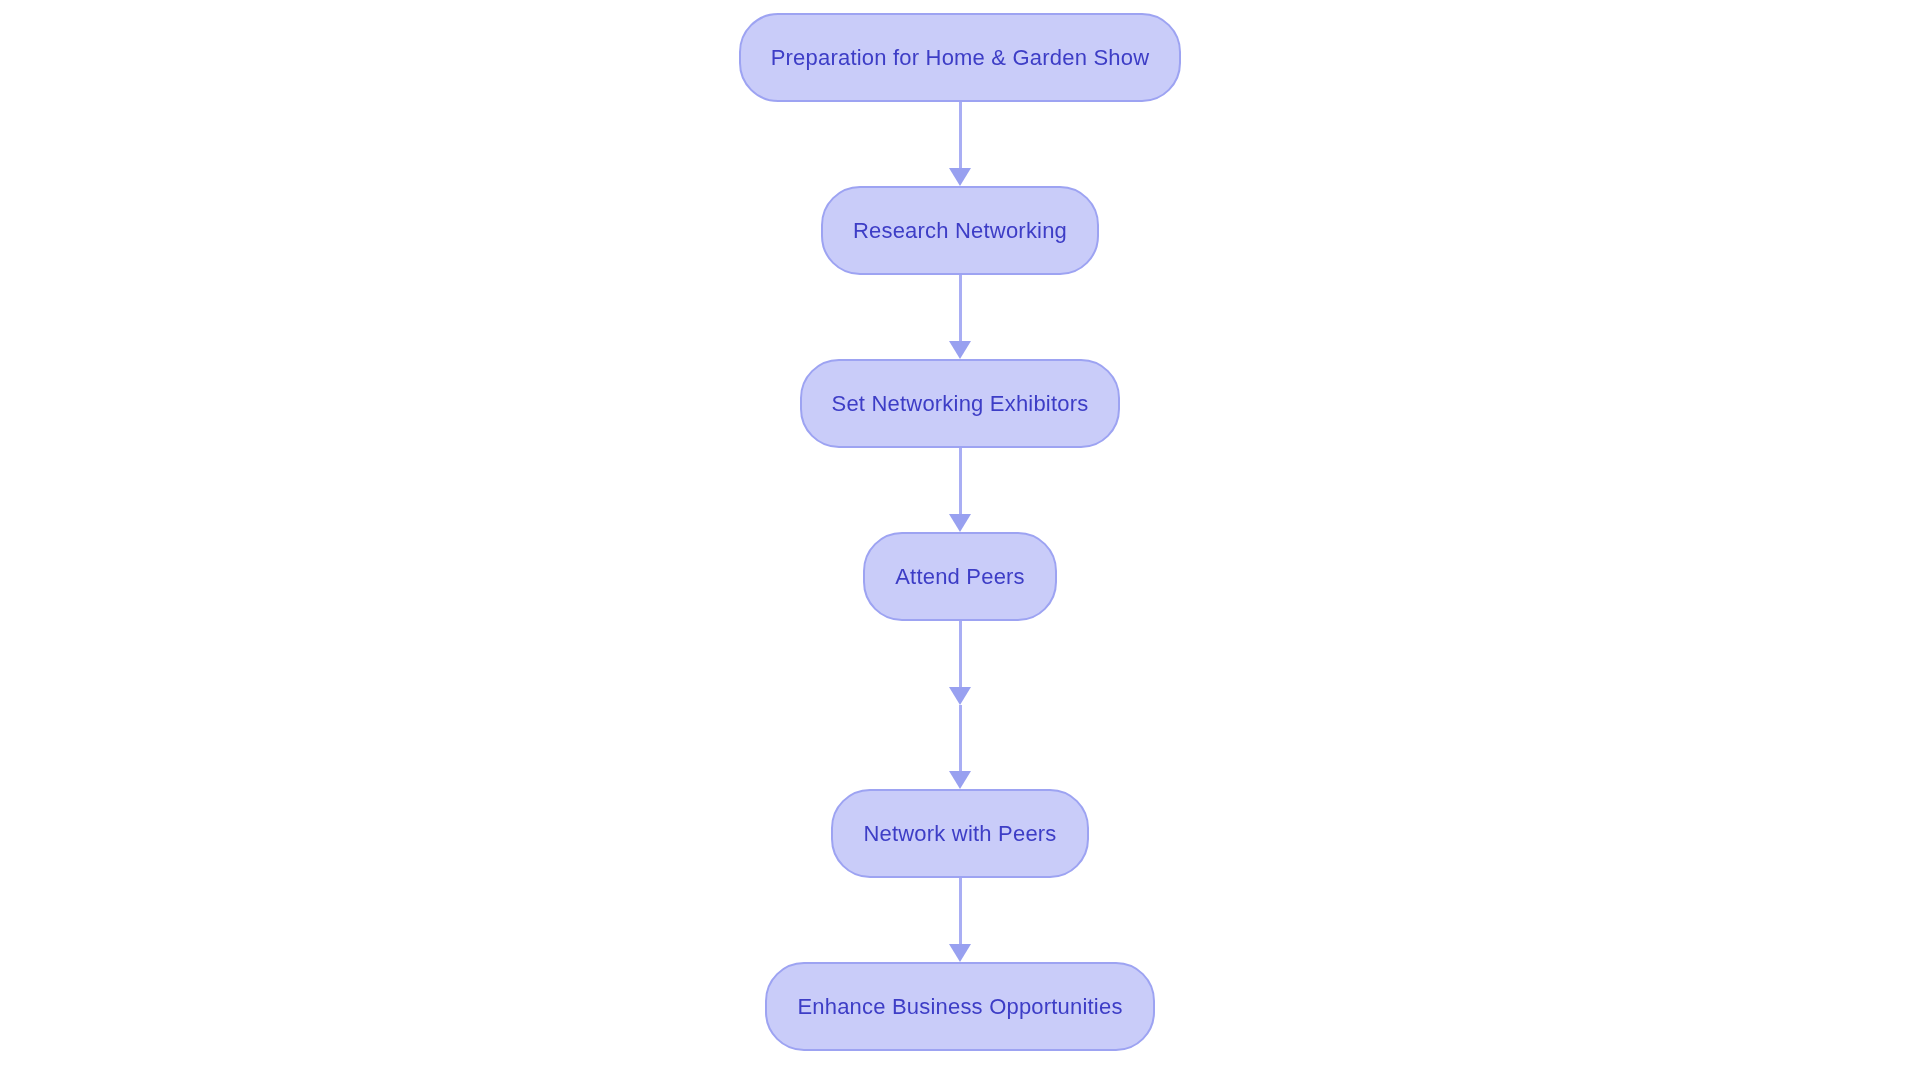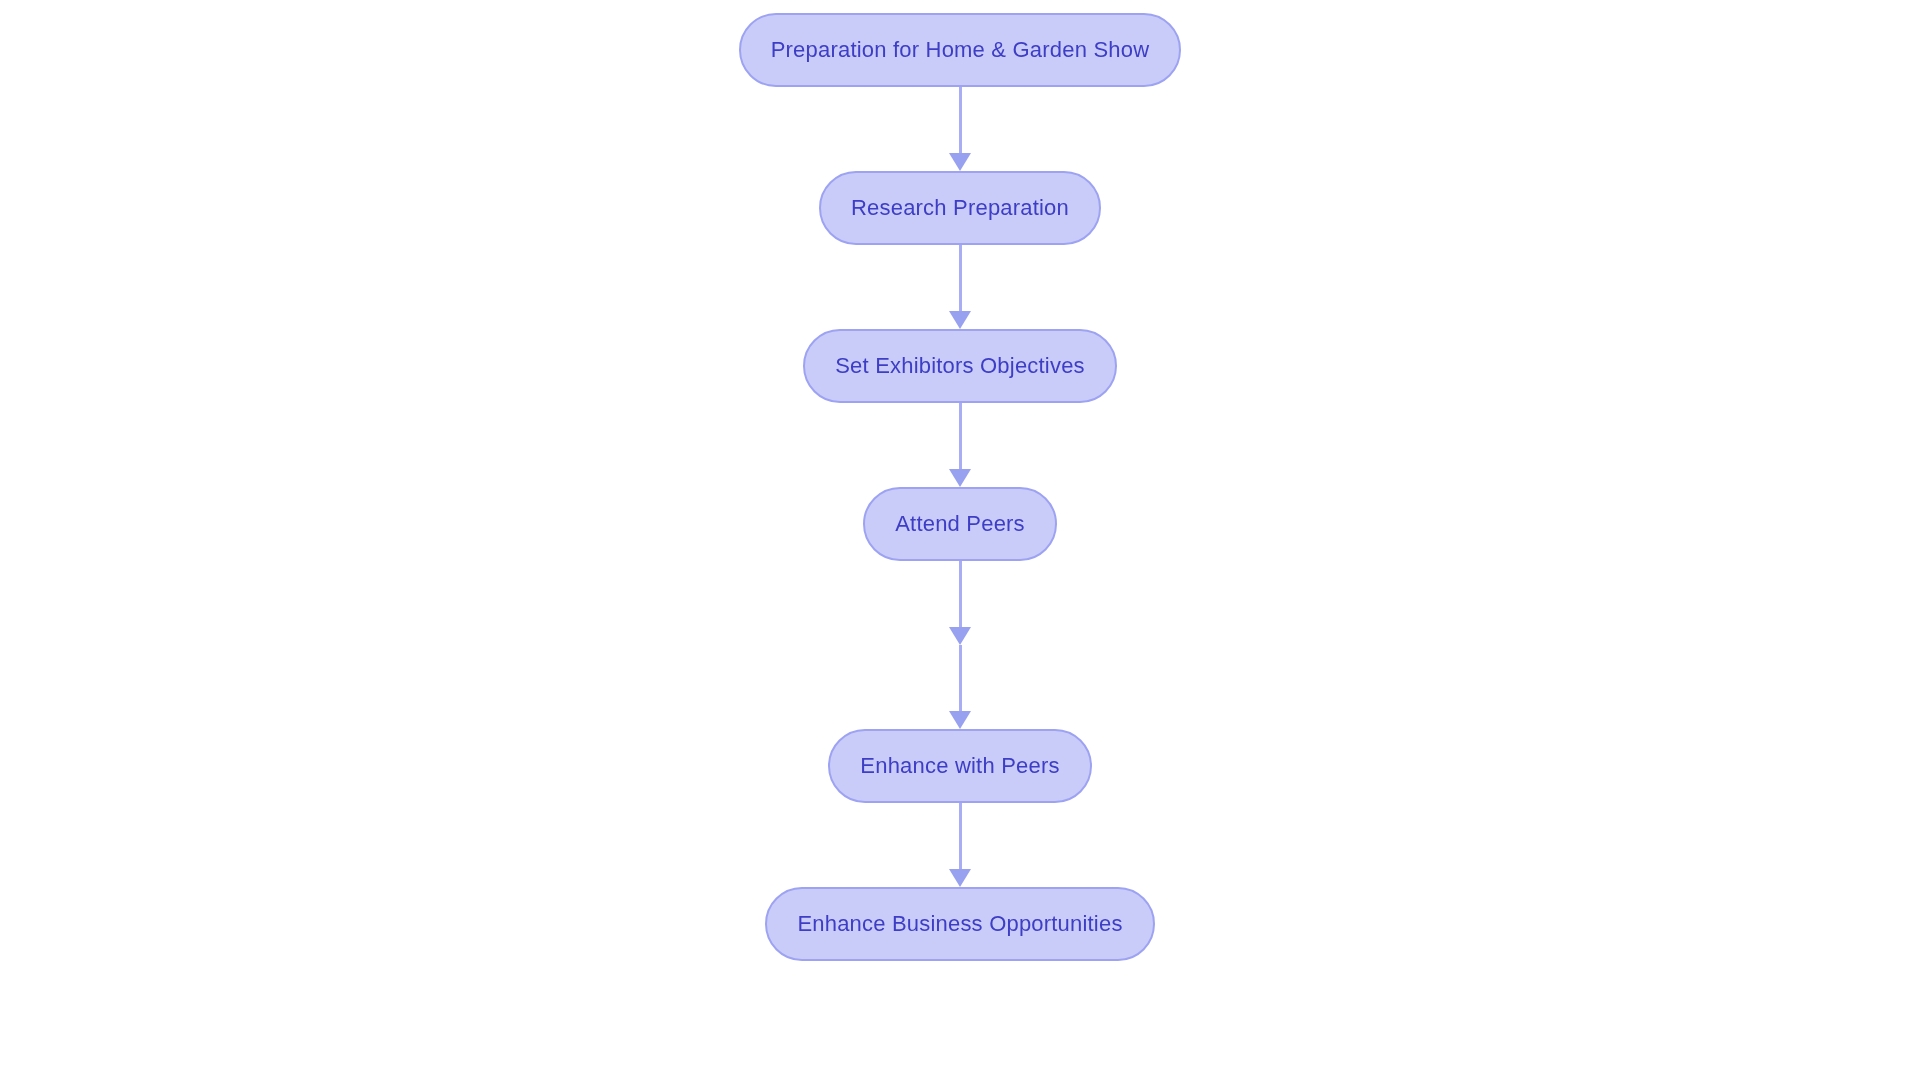--- a/index.html
+++ b/index.html
@@ -19,21 +19,21 @@
     position: absolute;
     left: 0;
     top: 13px;
     width: 1920px;
     display: flex;
     flex-direction: column;
     align-items: center;
   }
   .flow-node {
     box-sizing: border-box;
-    height: 74px;
+    height: 89px;
     padding: 0 30px;
     border-radius: 39px;
     background: #c9ccf9;
     border: 2px solid #9da3f2;
     display: flex;
     align-items: center;
     white-space: nowrap;
   }
   .flow-node .node-label {
     font-size: 22px;
@@ -68,30 +68,30 @@
     <div class="flow-node">
       <span class="node-label">Preparation for Home &amp; Garden Show</span>
     </div>
 
     <div class="flow-arrow">
       <div class="arrow-line"></div>
       <div class="arrow-head"></div>
     </div>
 
     <div class="flow-node">
-      <span class="node-label">Research Preparation</span>
+      <span class="node-label">Research Networking</span>
     </div>
 
     <div class="flow-arrow">
       <div class="arrow-line"></div>
       <div class="arrow-head"></div>
     </div>
 
     <div class="flow-node">
-      <span class="node-label">Set Exhibitors Objectives</span>
+      <span class="node-label">Set Networking Exhibitors</span>
     </div>
 
     <div class="flow-arrow">
       <div class="arrow-line"></div>
       <div class="arrow-head"></div>
     </div>
 
     <div class="flow-node">
       <span class="node-label">Attend Peers</span>
     </div>
@@ -101,21 +101,21 @@
       <div class="arrow-head"></div>
     </div>
 
 
     <div class="flow-arrow">
       <div class="arrow-line"></div>
       <div class="arrow-head"></div>
     </div>
 
     <div class="flow-node">
-      <span class="node-label">Enhance with Peers</span>
+      <span class="node-label">Network with Peers</span>
     </div>
 
     <div class="flow-arrow">
       <div class="arrow-line"></div>
       <div class="arrow-head"></div>
     </div>
 
     <div class="flow-node">
       <span class="node-label">Enhance Business Opportunities</span>
     </div>

